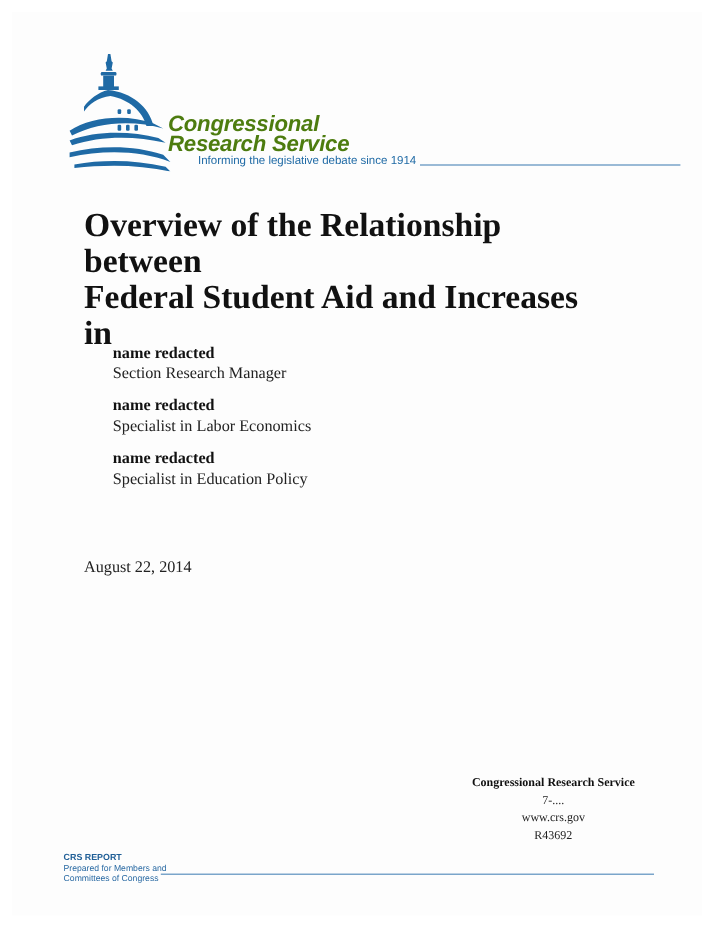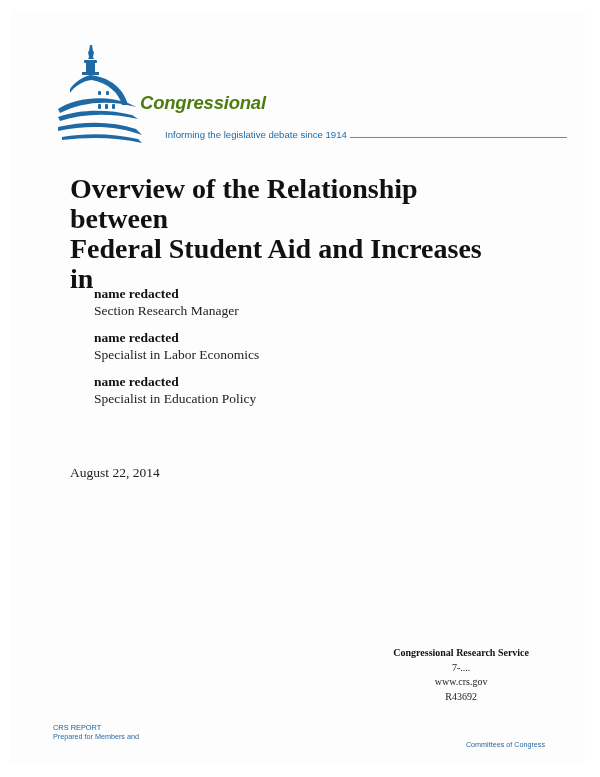--- a/index.html
+++ b/index.html
@@ -131,29 +131,27 @@
       position: absolute;
       left: 53px;
       top: 711px;
       width: 492px;
       font-family: "Liberation Sans", "DejaVu Sans", sans-serif;
       color: #2a6aa3;
       font-size: 7.2px;
       line-height: 8.5px;
     }
     .footer .report-label {
-      font-weight: normal;
+      font-weight: bold;
       font-size: 7.4px;
       color: #1f5e96;
-      margin-top: 13px;
     }
     .footer-row {
       display: flex;
-      align-items: flex-end;
-      flex-direction: column;
+      align-items: flex-start;
     }
     .footer-rule {
       flex: 1;
       height: 1px;
       background: #5a8fbd;
       margin-left: 2px;
       margin-bottom: 1px;
     }
   </style>
 </head>
@@ -181,20 +179,21 @@
       <rect x="56" y="61" width="3" height="5" rx="1"></rect>
 
       <path d="M2 66 C20 54 50 52 72 60 L80 64 C56 57 26 58 4 70 Z"></path>
       <path d="M2 74 C24 66 52 66 76 72 L82 76 C56 70 28 70 4 78 Z"></path>
       <path d="M2 84 C28 78 56 78 80 86 L86 92 C60 82 30 82 2 88 Z"></path>
       <path d="M6 94 C30 90 56 90 82 96 L86 100 C60 94 32 94 6 97 Z"></path>
     </g>
   </svg>
   <div class="logo-title">
     <div>Congressional</div>
+    <div>Research Service</div>
   </div>
   <div class="logo-tagline-row">
     <span class="logo-tagline">Informing the legislative debate since 1914</span>
     <span class="tagline-rule"></span>
   </div>
 </div>
 
 <h1 class="doc-title">
   <div>Overview of the Relationship between</div>
   <div>Federal Student Aid and Increases in</div>

